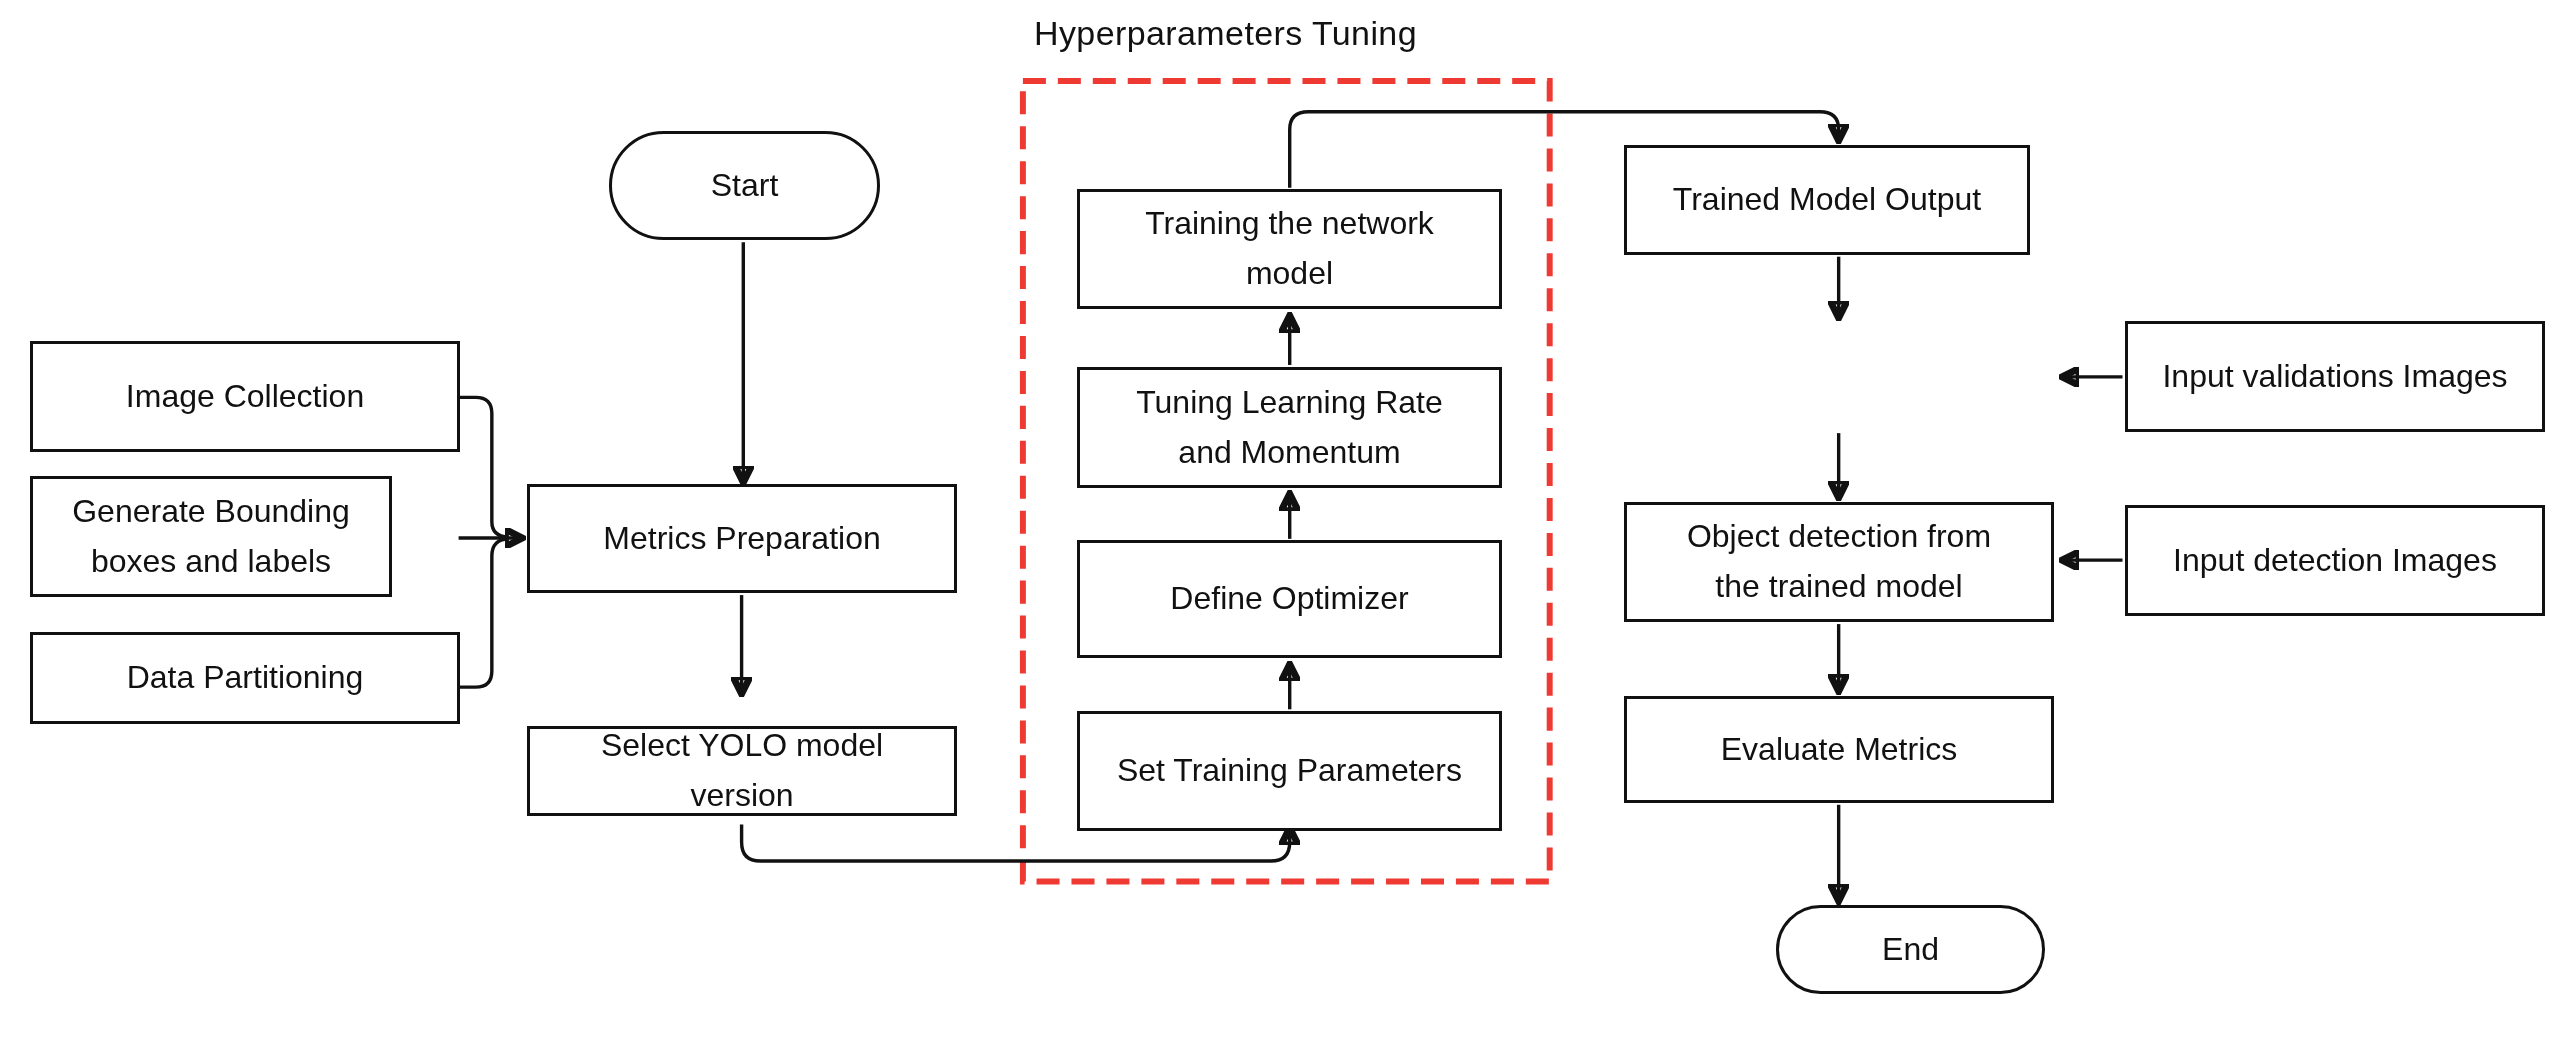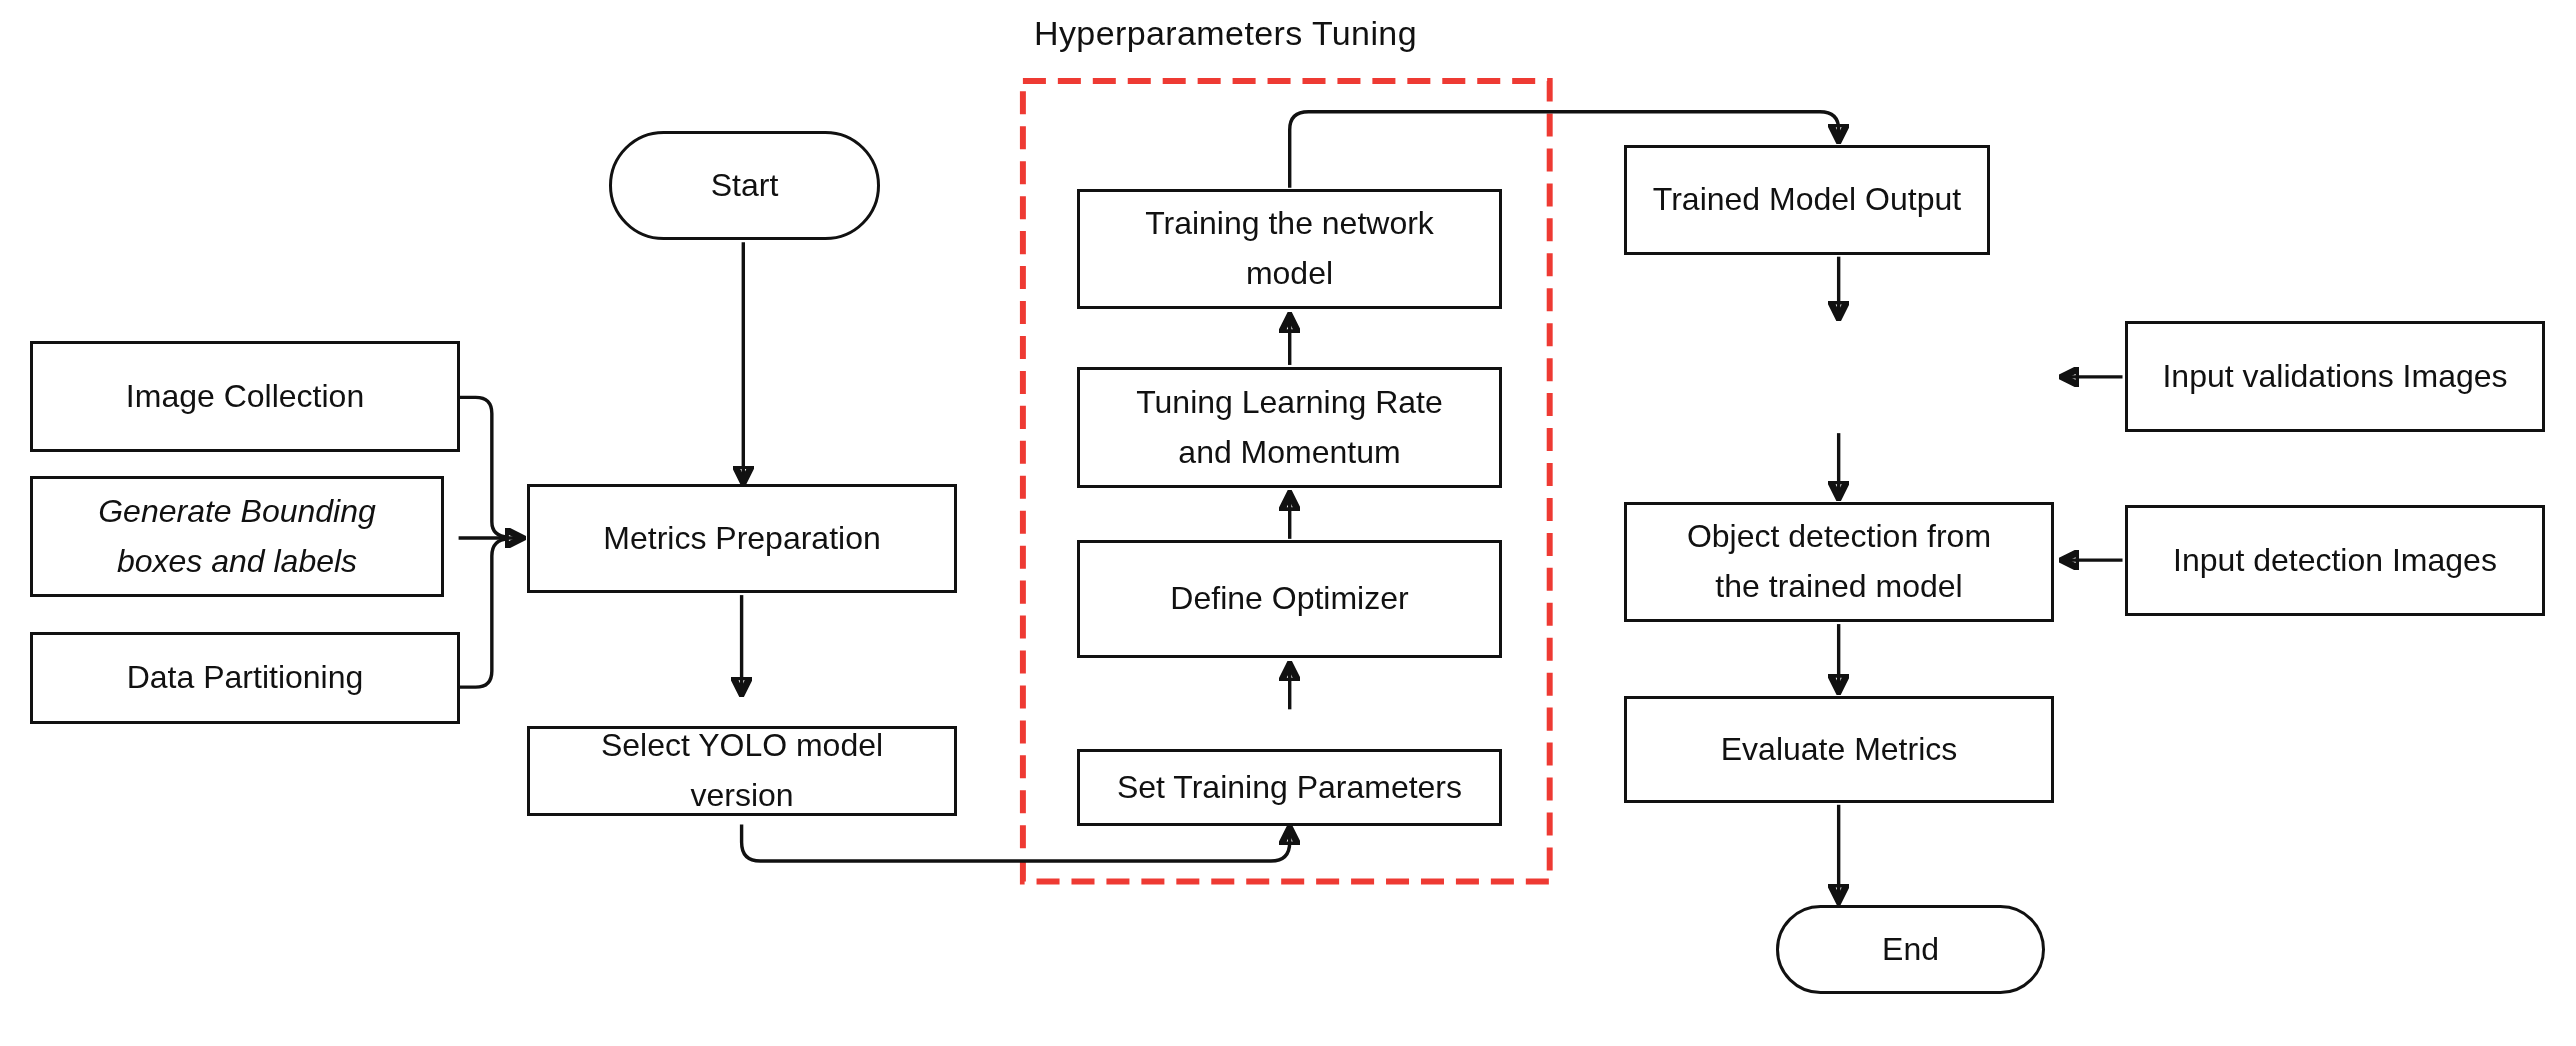--- a/index.html
+++ b/index.html
@@ -28,29 +28,29 @@
     text-align:center;
     font-size:32px;
     line-height:1.55;
     color:#111111;
     white-space:pre-line;
     z-index:2;
   }
   .terminator{border-radius:852px;}
   #n-start     {left:609px;  top:131px;  width:271px; height:109px;}
   #n-image     {left:30px;   top:341px;  width:430px; height:111px;}
-  #n-generate  {left:30px;   top:476px;  width:414px; height:121px;font-style:italic;}
+  #n-generate  {left:30px;   top:476px;  width:362px; height:121px;}
   #n-datapart  {left:30px;   top:632px;  width:430px; height:92px;}
   #n-dataset   {left:527px;  top:484px;  width:430px; height:109px;}
   #n-selectyolo{left:527px;  top:726px;  width:430px; height:90px;}
   #n-training  {left:1077px; top:189px;  width:425px; height:120px;}
   #n-tuning    {left:1077px; top:367px;  width:425px; height:121px;}
   #n-defineopt {left:1077px; top:540px;  width:425px; height:118px;}
-  #n-setparams {left:1077px; top:749px;  width:425px; height:77px;}
-  #n-trained   {left:1624px; top:145px;  width:366px; height:110px;text-align:center;}
+  #n-setparams {left:1077px; top:711px;  width:425px; height:120px;}
+  #n-trained   {left:1624px; top:145px;  width:406px; height:110px;text-align:center;}
   #n-validade  {left:1624px; top:322px;  width:430px; height:109px;}
   #n-objdet    {left:1624px; top:502px;  width:430px; height:120px;}
   #n-eval      {left:1624px; top:696px;  width:430px; height:107px;}
   #n-end       {left:1776px; top:905px; width:269px; height:89px;}
   #n-inputval  {left:2125px; top:321px;  width:420px; height:111px;}
   #n-inputdet  {left:2125px; top:505px;  width:420px; height:111px;}
   svg.wires{
     position:absolute;left:0;top:0;
     width:2576px;height:1047px;
     z-index:1;

